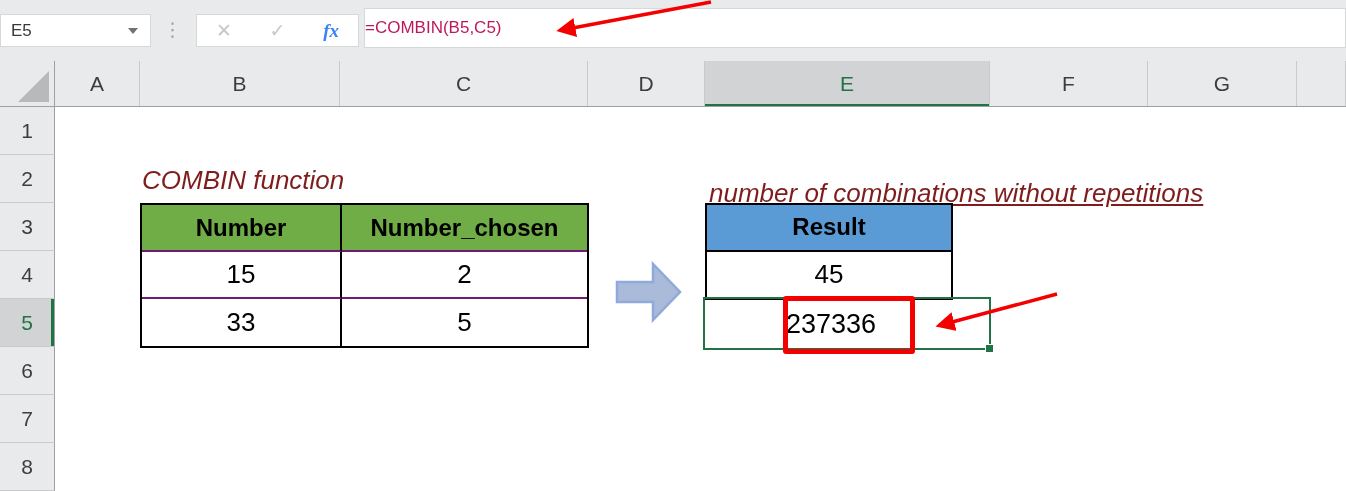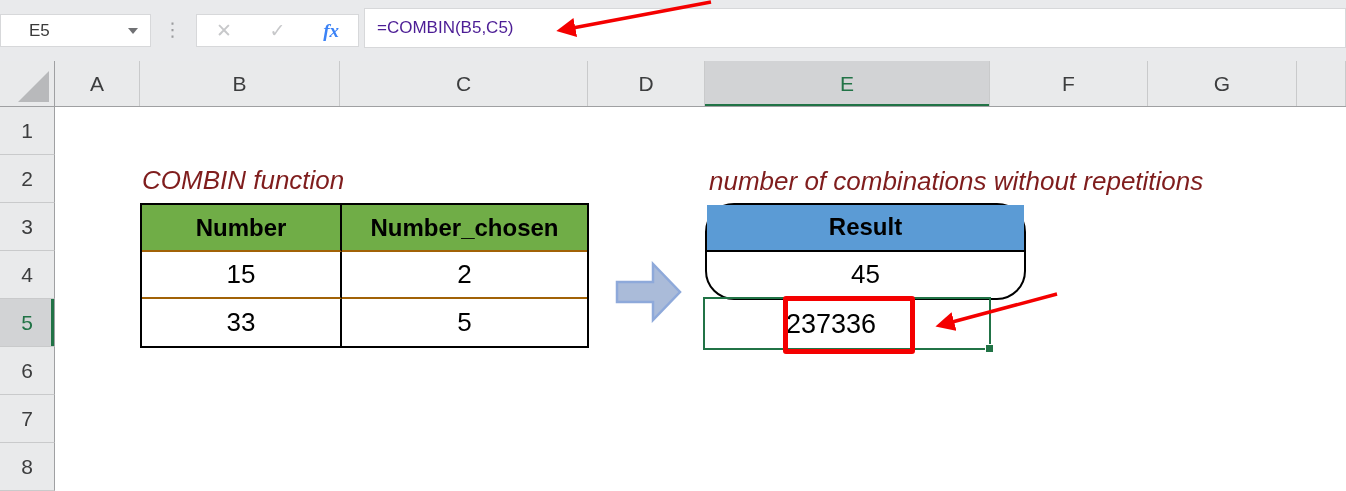--- a/index.html
+++ b/index.html
@@ -4,33 +4,33 @@
 <style>
   * { margin:0; padding:0; box-sizing:border-box; }
   html,body { width:1346px; height:491px; overflow:hidden; background:#fff;
               font-family:"Liberation Sans", sans-serif; }
   #page { position:relative; width:1346px; height:491px; background:#fff; }
 
   
   .chrome { position:absolute; left:0; top:0; width:1346px; height:61px; background:#e9eaec; }
   .name-box { position:absolute; left:0; top:14px; width:151px; height:33px; background:#fff;
               border:1px solid #d7d8da; display:flex; align-items:center; }
-  .name-box-text { padding-left:28px; font-size:17px; color:#3a3a3a; flex:1; }
+  .name-box-text { padding-left:10px; font-size:17px; color:#3a3a3a; flex:1; }
   .name-caret { width:0; height:0; border-left:5px solid transparent; border-right:5px solid transparent;
                 border-top:6px solid #707174; margin-right:12px; }
   .dots-sep { position:absolute; left:163px; top:12px; width:18px; height:36px; color:#9b9c9e;
               font-size:19px; line-height:36px; text-align:center; letter-spacing:0; }
   .fx-buttons { position:absolute; left:196px; top:14px; width:163px; height:33px; background:#fff;
                 border:1px solid #d7d8da; display:flex; align-items:center; justify-content:space-around; }
   .btn-cancel, .btn-enter { color:#c7c8ca; font-size:19px; line-height:31px; }
   .btn-fx { font-family:"Liberation Serif", serif; font-style:italic; font-weight:700;
             font-size:19px; color:#3b82f6; }
   .formula-bar { position:absolute; left:364px; top:8px; width:982px; height:40px; background:#fff;
                  border:1px solid #d7d8da; display:flex; align-items:center; }
-  .formula-text { padding-left:12px; font-size:17px; color:#4c1d95; }
+  .formula-text { font-size:17px; color:#be185d; }
 
   
   .col-headers { position:absolute; left:0; top:61px; width:1346px; height:46px; background:#e9eaeb;
                  border-bottom:1px solid #9fa0a2; }
   .corner-cell { position:absolute; left:0; top:0; width:55px; height:45px; background:#e9eaeb;
                  border-right:1px solid #9fa0a2; }
   .corner-tri { position:absolute; right:5px; bottom:4px; width:0; height:0;
                 border-bottom:31px solid #b8b9bb; border-left:31px solid transparent; }
   .col-h { position:absolute; top:0; height:45px; border-right:1px solid #c9cacb;
            font-size:21px; color:#3c3d3e; text-align:center; line-height:45px; }
@@ -38,32 +38,32 @@
 
   .row-headers { position:absolute; left:0; top:107px; width:55px; height:384px; }
   .row-h { position:absolute; left:0; width:55px; height:48px; background:#e9eaeb;
            border-right:1px solid #9fa0a2; border-bottom:1px solid #c9cacb;
            font-size:21px; color:#3c3d3e; text-align:center; line-height:47px; }
   .row-h.sel { background:#d2d3d5; color:#217346; box-shadow:inset -3px 0 0 #217346; }
 
   
   .caption { position:absolute; font-style:italic; font-size:26px; color:#7f1d1d; white-space:nowrap; }
   #caption-left  { left:142px; top:165px; }
-  #caption-right { left:709px; top:166px; }
+  #caption-right { left:709px; top:178px;text-decoration:underline; }
 
   .xl-table { position:absolute; border:2px solid #000; background:#fff; }
   #input-table { left:140px; top:203px; width:449px; height:145px;
                  display:grid; grid-template-columns:200px 1fr; grid-template-rows:1fr 1fr 1fr; }
   #input-table .cell { display:flex; align-items:center; justify-content:center; font-size:26px; color:#000; }
   #input-table .hdr { background:#70ad47; font-weight:700; font-size:24px; }
   #input-table .c0 { border-right:2px solid #000; }
-  #input-table .r0, #input-table .r1 { border-bottom:2px solid #a16207; }
+  #input-table .r0, #input-table .r1 { border-bottom:2px solid #701a75; }
 
-  #result-table { left:705px; top:203px; width:321px; height:97px;
-                  display:grid; grid-template-rows:1fr 1fr;border-radius:29px; }
+  #result-table { left:705px; top:203px; width:248px; height:97px;
+                  display:grid; grid-template-rows:1fr 1fr; }
   #result-table .cell { display:flex; align-items:center; justify-content:center; font-size:26px; color:#000; }
   #result-table .hdr { background:#5b9bd5; font-weight:700; font-size:24px; border-bottom:2px solid #000; }
 
   
   #blue-arrow { position:absolute; left:615px; top:261px; width:68px; height:62px; }
 
   
   #selection { position:absolute; left:703px; top:297px; width:288px; height:53px;
                border:2px solid #217346; background:transparent; z-index:20; }
   #fill-handle { position:absolute; right:-5px; bottom:-5px; width:9px; height:9px;

